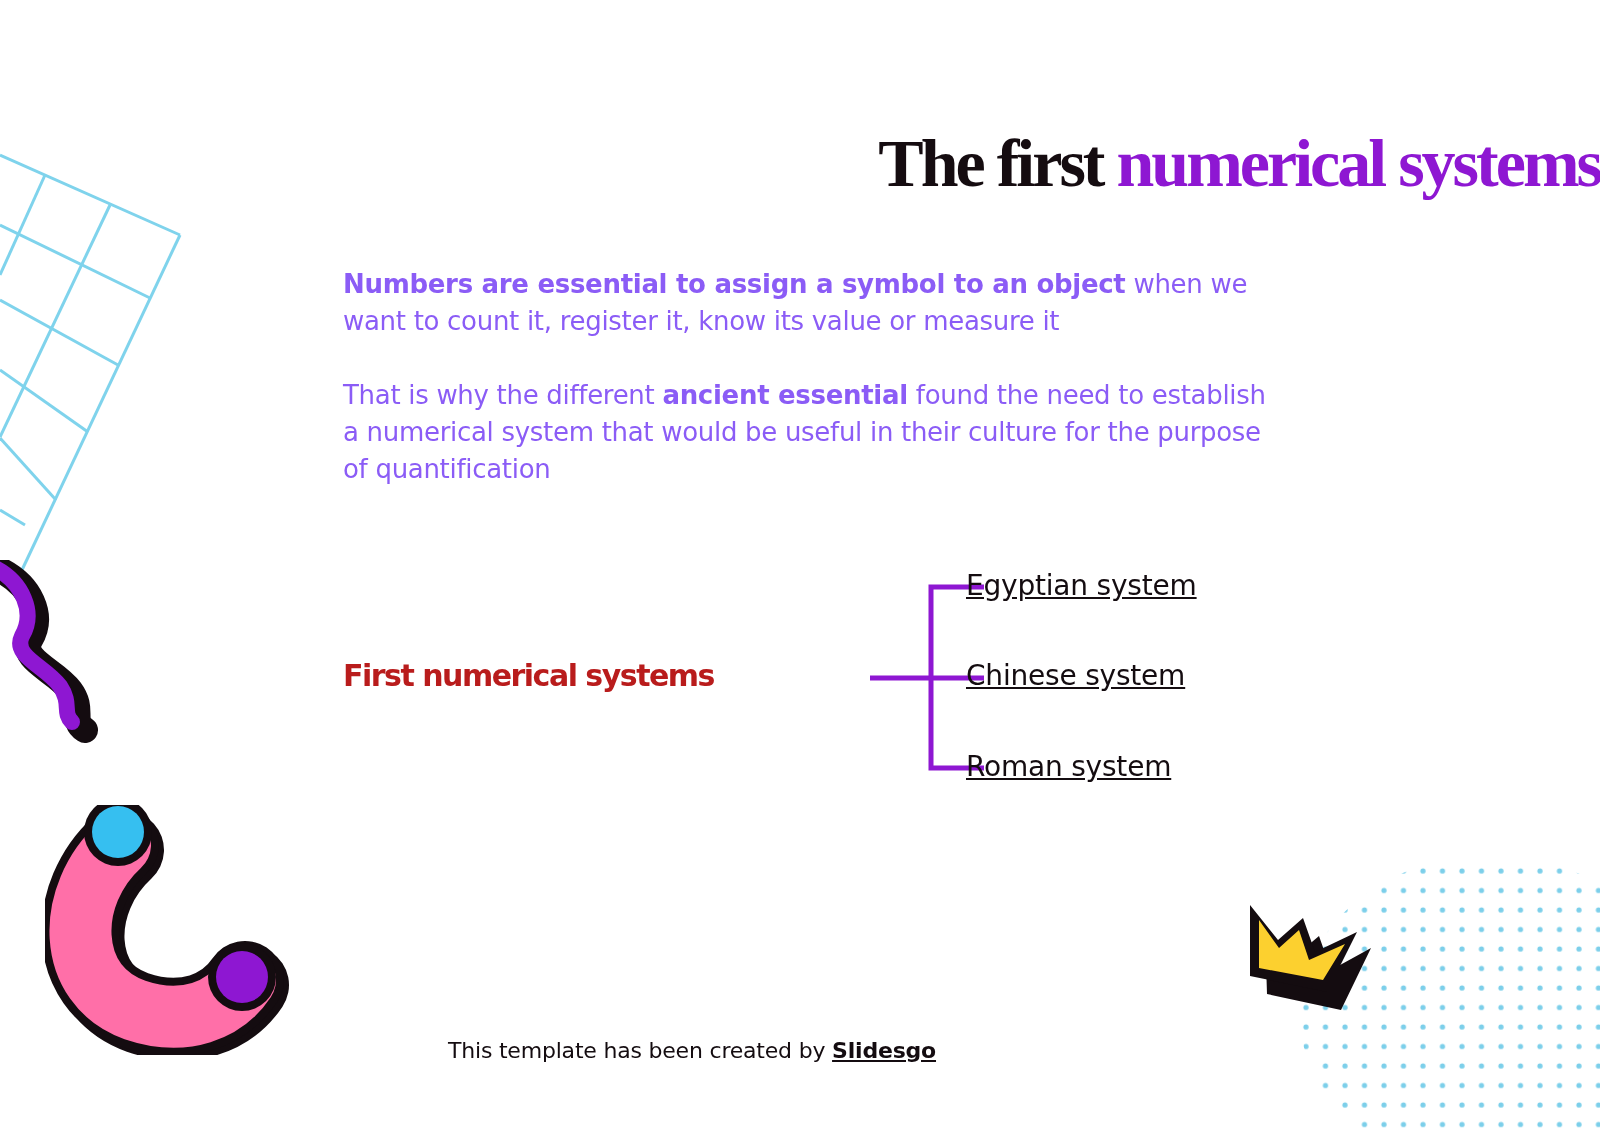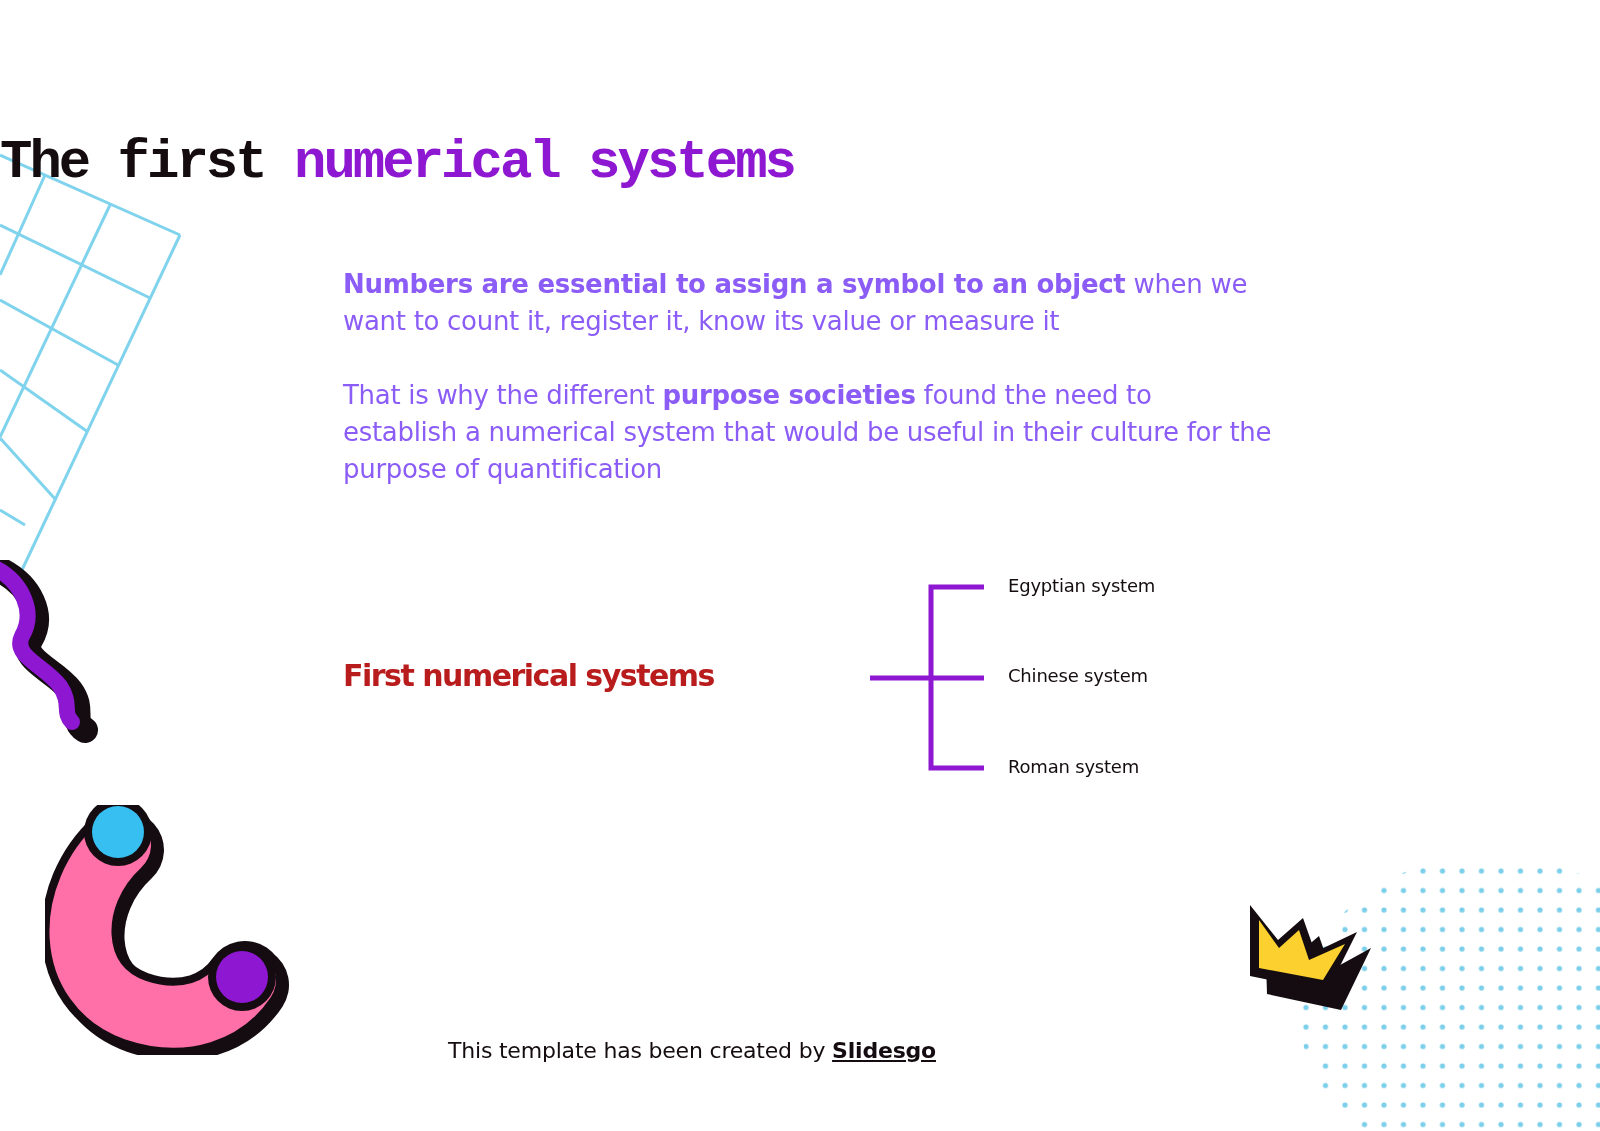--- a/index.html
+++ b/index.html
@@ -1,28 +1,28 @@
 <!DOCTYPE html>
 <html><head>
 <meta charset="utf-8">
 <style>
   html, body { margin:0; padding:0; }
   body { width:1600px; height:1131px; background:#ffffff; position:relative; overflow:hidden;
          font-family:"DejaVu Sans", "Liberation Sans", sans-serif; color:#140c10; }
   .abs { position:absolute; }
-  .title { left:0; width:1600px; top:128px; text-align:left; font-family:Liberation Mono, monospace;
-           font-weight:bold; font-size:54px; letter-spacing:-3px; line-height:70px; }
+  .title { left:0; width:1600px; top:128px; text-align:right; font-family:Liberation Serif, serif;
+           font-weight:bold; font-size:68px; letter-spacing:-3px; line-height:70px; }
   .title .dark { color:#150c10; }
   .title .accent { color:#8e17d2; }
   .para { left:343px; width:930px; font-size:26px; line-height:37px; color:#8b5cf6; letter-spacing:-0.3px; }
   .para b { font-weight:bold; }
   .p1 { top:266px; }
   .p2 { top:377px; }
   .subhead { left:343px; top:656px; font-weight:bold; font-size:30px; letter-spacing:-1.5px; color:#b91c1c; line-height:40px; }
-  .item { left:1008px; font-size:18px; letter-spacing:-0.2px; color:#140c10; line-height:34px; }
+  .item { left:966px; font-size:28px; letter-spacing:-0.2px; color:#140c10; line-height:34px;text-decoration:underline; }
   .i1 { top:569px; } .i2 { top:659px; } .i3 { top:750px; }
   .footer { left:0; width:1384px; top:1038px; text-align:center; font-size:22px; color:#140c10; letter-spacing:-0.2px; }
   .footer a { font-weight:bold; color:#140c10; text-decoration:underline; }
 </style>
 </head>
 <body>
 
 <svg class="abs" style="left:0;top:140px" width="200" height="460" viewBox="0 0 200 460">
   <g stroke="#7fd3ec" stroke-width="3" fill="none">
     <line x1="0" y1="15" x2="180" y2="95"></line>
@@ -70,21 +70,21 @@
   <polygon points="14,20 34,48 54,30 64,60 100,44 78,80 14,68" fill="#fcd02f"></polygon>
 </svg>
 
 <div class="abs title">
   <span class="dark">The first</span>
   <span class="accent">numerical systems</span>
 </div>
 
 <div class="abs para p1"><b>Numbers are essential to assign a symbol to an object</b><span> when we want to count it, register it, know its value or measure it</span></div>
 
-<div class="abs para p2"><span>That is why the different </span><b>purpose societies</b><span> found the need to establish a numerical system that would be useful in their culture for the purpose of quantification</span></div>
+<div class="abs para p2"><span>That is why the different </span><b>ancient essential</b><span> found the need to establish a numerical system that would be useful in their culture for the purpose of quantification</span></div>
 
 <div class="abs subhead">First numerical systems</div>
 
 <svg class="abs" style="left:870px;top:575px" width="120" height="200" viewBox="0 0 120 200">
   <g stroke="#8e17d2" stroke-width="5" fill="none">
     <line x1="0" y1="103" x2="114" y2="103"></line>
     <polyline points="114,12 61,12 61,193 114,193"></polyline>
   </g>
 </svg>
 

